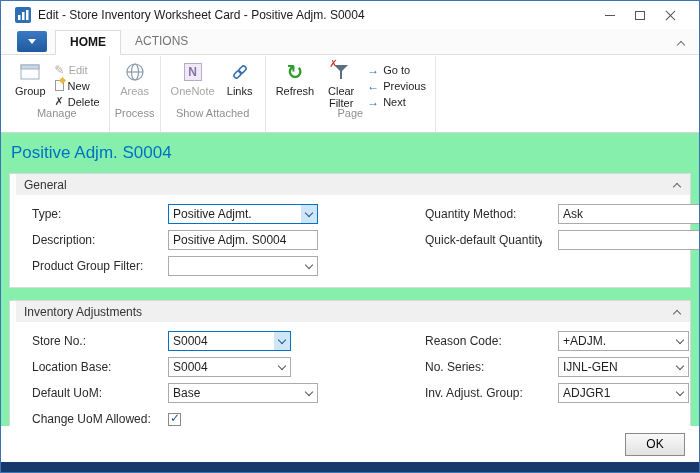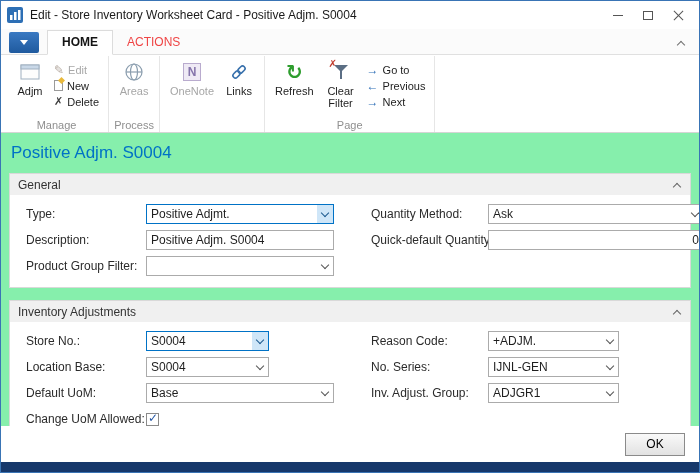--- a/index.html
+++ b/index.html
@@ -4,43 +4,43 @@
 <style>
   * { box-sizing: border-box; margin: 0; padding: 0; }
   html,body { width:700px; height:473px; overflow:hidden; background:#fff; }
   .window {
     position:relative; width:700px; height:473px;
     border:1px solid #3974b5; background:#fff;
     font-family:"Liberation Sans","DejaVu Sans",sans-serif; font-size:12px; color:#1e1e1e;
     display:flex; flex-direction:column;
   }
   
-  .titlebar { height:28px; display:flex; align-items:center; gap:7px; padding:0 6px; background:#fff; flex:0 0 auto; }
+  .titlebar { height:28px; display:flex; align-items:center; gap:7px; padding:0 14px; background:#fff; flex:0 0 auto; }
   .title-text { flex:1; font-size:12px; color:#1a1a1a; white-space:nowrap; overflow:hidden; }
   .win-controls { display:flex; align-items:center; }
   .wc { width:30px; height:22px; display:flex; align-items:center; justify-content:center; }
   .wc-min-bar { width:10px; height:1px; background:#555; }
   .wc-max-box { width:10px; height:9px; border:1px solid #555; }
   .wc-close-x { position:relative; width:11px; height:11px; }
   .wc-close-x::before,.wc-close-x::after { content:""; position:absolute; left:5px; top:-1px; width:1px; height:13px; background:#555; }
   .wc-close-x::before { transform:rotate(45deg); }
   .wc-close-x::after { transform:rotate(-45deg); }
   
-  .tabrow { height:26px; display:flex; align-items:flex-end; background:#fbfbfb; border-bottom:1px solid #e0e0e0; padding:0 0 0 8px; position:relative; flex:0 0 auto; }
+  .tabrow { height:26px; display:flex; align-items:center; background:#fbfbfb; border-bottom:1px solid #e0e0e0; padding:0 0 0 16px; position:relative; flex:0 0 auto; }
   .app-menu { width:30px; height:21px; margin-right:8px; margin-bottom:1px; border-radius:2px;
     background:linear-gradient(#3a79c2,#1f5a9e); display:flex; align-items:center; justify-content:center; cursor:pointer; }
   .app-menu-tri { width:0; height:0; border-left:4px solid transparent; border-right:4px solid transparent; border-top:5px solid #fff; }
-  .tab { padding:4px 14px 5px 14px; font-size:12px; color:#ef4444; cursor:pointer; }
+  .tab { padding:4px 14px 5px 14px; font-size:12px; color:#737373; cursor:pointer; }
   .tab.active { background:#fff; border:1px solid #dcdcdc; border-bottom:1px solid #fff; margin-bottom:-1px; font-weight:700; color:#141414; }
   .collapse-btn { position:absolute; right:10px; top:7px; width:16px; height:14px; display:flex; align-items:center; justify-content:center; cursor:pointer; }
   .chev-up { width:6px; height:6px; border-left:1px solid #707070; border-top:1px solid #707070; transform:rotate(45deg); margin-top:3px; }
   
   .ribbon { height:78px; background:#fff; border-bottom:1px solid #d5d5d5; display:flex; align-items:stretch; padding:1px 0 0 4px; flex:0 0 auto; }
   .rgroup { position:relative; border-right:1px solid #e6e6e6; padding:2px 6px 14px 6px; display:flex; align-items:flex-start; gap:2px; }
-  .rg-label { position:absolute; bottom:1px; left:0; right:0; text-align:center; font-size:11px; color:#8f8f8f; }
+  .rg-label { position:absolute; bottom:13px; left:0; right:0; text-align:center; font-size:11px; color:#8f8f8f; }
   .bigbtn { display:flex; flex-direction:column; align-items:center; gap:2px; padding:3px 4px 0 4px; min-width:38px; font-size:11px; color:#1e1e1e; cursor:pointer; }
   .bigbtn .lbl { text-align:center; line-height:12px; }
   .bigbtn.disabled { color:#a6a6a6; }
   .smallcol { display:flex; flex-direction:column; justify-content:flex-start; gap:1px; padding-top:4px; }
   .smallbtn { display:flex; align-items:center; gap:4px; height:15px; font-size:11px; padding:0 3px; cursor:pointer; color:#1e1e1e; white-space:nowrap; }
   .smallbtn.disabled { color:#a8a8a8; }
   .ic-area { height:22px; display:flex; align-items:center; justify-content:center; }
   .glyph-pencil { color:#b3a89f; font-size:12px; }
   .glyph-x { color:#3a3a3a; font-size:11px; font-weight:bold; }
   .newpage-ic { width:9px; height:11px; border:1px solid #9a9a9a; background:#fff; position:relative; }
@@ -51,27 +51,27 @@
   .onenote-ic span { color:#8574ab; font-weight:bold; font-size:12px; }
   .notes-ic { width:17px; height:17px; background:linear-gradient(#fbe4a4,#f2cf6f); border:1px solid #d9b85a; position:relative; }
   .notes-ic::after { content:""; position:absolute; right:0; bottom:0; width:0; height:0; border-left:5px solid transparent; border-bottom:5px solid #fff; }
   .funnel { position:relative; width:18px; height:20px; }
   .funnel .cone { position:absolute; left:2px; top:3px; width:0; height:0; border-left:7px solid transparent; border-right:7px solid transparent; border-top:7px solid #5b6e84; }
   .funnel .stem { position:absolute; left:8px; top:9px; width:2px; height:8px; background:#5b6e84; }
   .funnel .fx { position:absolute; left:-3px; top:-4px; color:#c0392b; font-size:10px; font-weight:bold; }
   
   .content { flex:1 1 auto; background:#86efac; padding:6px 8px 0 8px; overflow:hidden; }
   .page-title { font-size:17px; color:#0072c6; margin:4px 2px 10px 2px; }
-  .section { border:1px solid #d9d9d9; margin-bottom:12px; background:#fff; }
+  .section { border:1px solid #d9d9d9; margin-bottom:12px; background:#fff;padding-left:6px; }
   .section-header { height:21px; background:#f0f0f0; display:flex; align-items:center; padding:0 8px; font-size:12px; color:#333; position:relative; cursor:pointer; }
   .section-header .chev-up { position:absolute; right:10px; top:7px; border-color:#666; }
   .section-body { padding:6px 0 8px 0; }
-  .row { display:grid; grid-template-columns:120px 187px 38px 117px 190px; align-items:center; height:26px; padding-left:16px; }
+  .row { display:grid; grid-template-columns:120px 187px 38px 117px 190px; align-items:center; height:26px; padding-left:16px;gap:16px; }
   .flabel { font-size:12px; color:#2b2b2b; white-space:nowrap; overflow:hidden; }
-  .field { height:20px; border:1px solid #ababab; background:#fff; display:flex; align-items:stretch; font-size:12px; width:188px; }
+  .field { height:20px; border:1px solid #ababab; background:#fff; display:flex; align-items:stretch; font-size:12px; width:150px; }
   .field.fr { width:216px; }
   .field.w123 { width:123px; }
   .field.w131 { width:131px; }
   .field .val { flex:1; padding:2px 4px 0 4px; white-space:nowrap; overflow:hidden; }
   .field .val.num { text-align:right; }
   .dd { width:16px; display:flex; align-items:center; justify-content:center; cursor:pointer; }
   .chev-down { width:6px; height:6px; border-right:1px solid #555; border-bottom:1px solid #555; transform:rotate(45deg); margin-top:-3px; }
   .field.focused { border-color:#0072c6; }
   .field.focused .dd { background:#cfe6f8; }
   .field.focused .chev-down { border-color:#1c5a8f; }
@@ -122,21 +122,21 @@
   <div class="ribbon">
 
     <div class="rgroup">
       <div class="bigbtn">
         <span class="ic-area">
           <svg width="20" height="16">
               <rect x="1" y="1" width="18" height="14" fill="#fdfdfd" stroke="#9fb0c0"></rect>
               <rect x="1" y="1" width="18" height="4" fill="#c9d8e8" stroke="#9fb0c0"></rect>
             </svg>
         </span>
-        <span class="lbl">Adjm</span>
+        <span class="lbl">Group</span>
       </div>
       <div class="smallcol">
         <div class="smallbtn disabled">
           <span class="glyph-pencil">✎</span>
           <span>Edit</span>
         </div>
         <div class="smallbtn">
           <span class="newpage-ic"></span>
           <span>New</span>
         </div>
@@ -175,20 +175,21 @@
         <span class="ic-area">
           <svg width="18" height="18" viewBox="0 0 18 18">
             <g transform="rotate(-45 9 9)" fill="none" stroke="#3a72ad" stroke-width="1.6">
               <rect x="1.5" y="6.5" width="8" height="5" rx="2.5"></rect>
               <rect x="8.5" y="6.5" width="8" height="5" rx="2.5"></rect>
             </g>
           </svg>
         </span>
         <span class="lbl">Links</span>
       </div>
+      <div class="rg-label">Show Attached</div>
     </div>
 
     <div class="rgroup">
       <div class="bigbtn">
         <span class="ic-area glyph-refresh">↻</span>
         <span class="lbl">Refresh</span>
       </div>
       <div class="bigbtn" style="max-width:42px;">
         <span class="ic-area">
           <span class="funnel">

